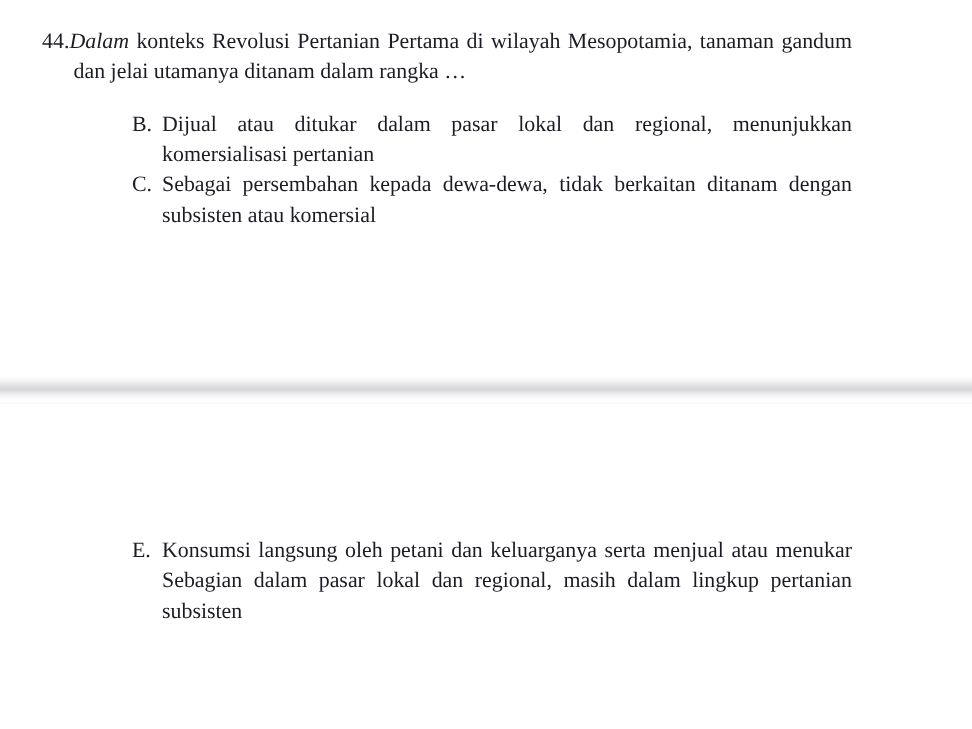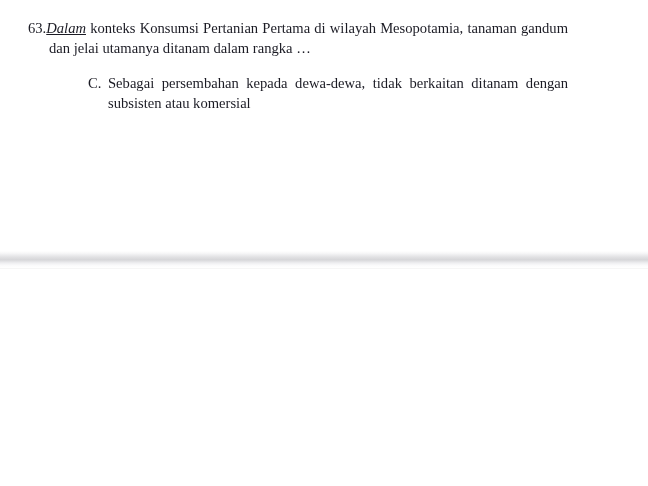--- a/index.html
+++ b/index.html
@@ -47,21 +47,20 @@
     text-align: justify;
     text-justify: inter-word;
     padding-left: 21px;
     text-indent: -21px;
   }
   .stem .qnum {
     font-style: normal;
   }
   .stem .ital {
     font-style: italic;
-    text-decoration: underline;
   }
 
   
   .options {
     margin: 0;
     padding: 0;
     list-style: none;
   }
   .options.top-opts {
     margin-top: 2px;
@@ -123,36 +122,38 @@
 </style>
 </head>
 <body>
 
 <div class="page">
 
   <div class="frag-top">
 
     <div class="question-block">
 
-      <p class="stem"><span class="qnum">63.</span><span class="ital">Dalam</span><span> konteks Konsumsi Pertanian Pertama di wilayah Mesopotamia, tanaman gandum dan jelai utamanya ditanam dalam rangka …</span></p>
+      <p class="stem"><span class="qnum">44.</span><span class="ital">Dalam</span><span> konteks Revolusi Pertanian Pertama di wilayah Mesopotamia, tanaman gandum dan jelai utamanya ditanam dalam rangka …</span></p>
 
       <ul class="options top-opts">
 
 
+        <li class="option"><span class="letter">B.</span><span class="body">Dijual atau ditukar dalam pasar lokal dan regional, menunjukkan komersialisasi pertanian</span></li>
 
         <li class="option"><span class="letter">C.</span><span class="body">Sebagai persembahan kepada dewa-dewa, tidak berkaitan ditanam dengan subsisten atau komersial</span></li>
 
       </ul>
     </div>
   </div>
 
   <div class="page-seam"></div>
   <div class="divider-hairline"></div>
 
   <div class="frag-bottom">
     <ul class="options">
 
 
+      <li class="option"><span class="letter">E.</span><span class="body">Konsumsi langsung oleh petani dan keluarganya serta menjual atau menukar Sebagian dalam pasar lokal dan regional, masih dalam lingkup pertanian subsisten</span></li>
 
     </ul>
   </div>
 
 </div>
 
 </body></html>

